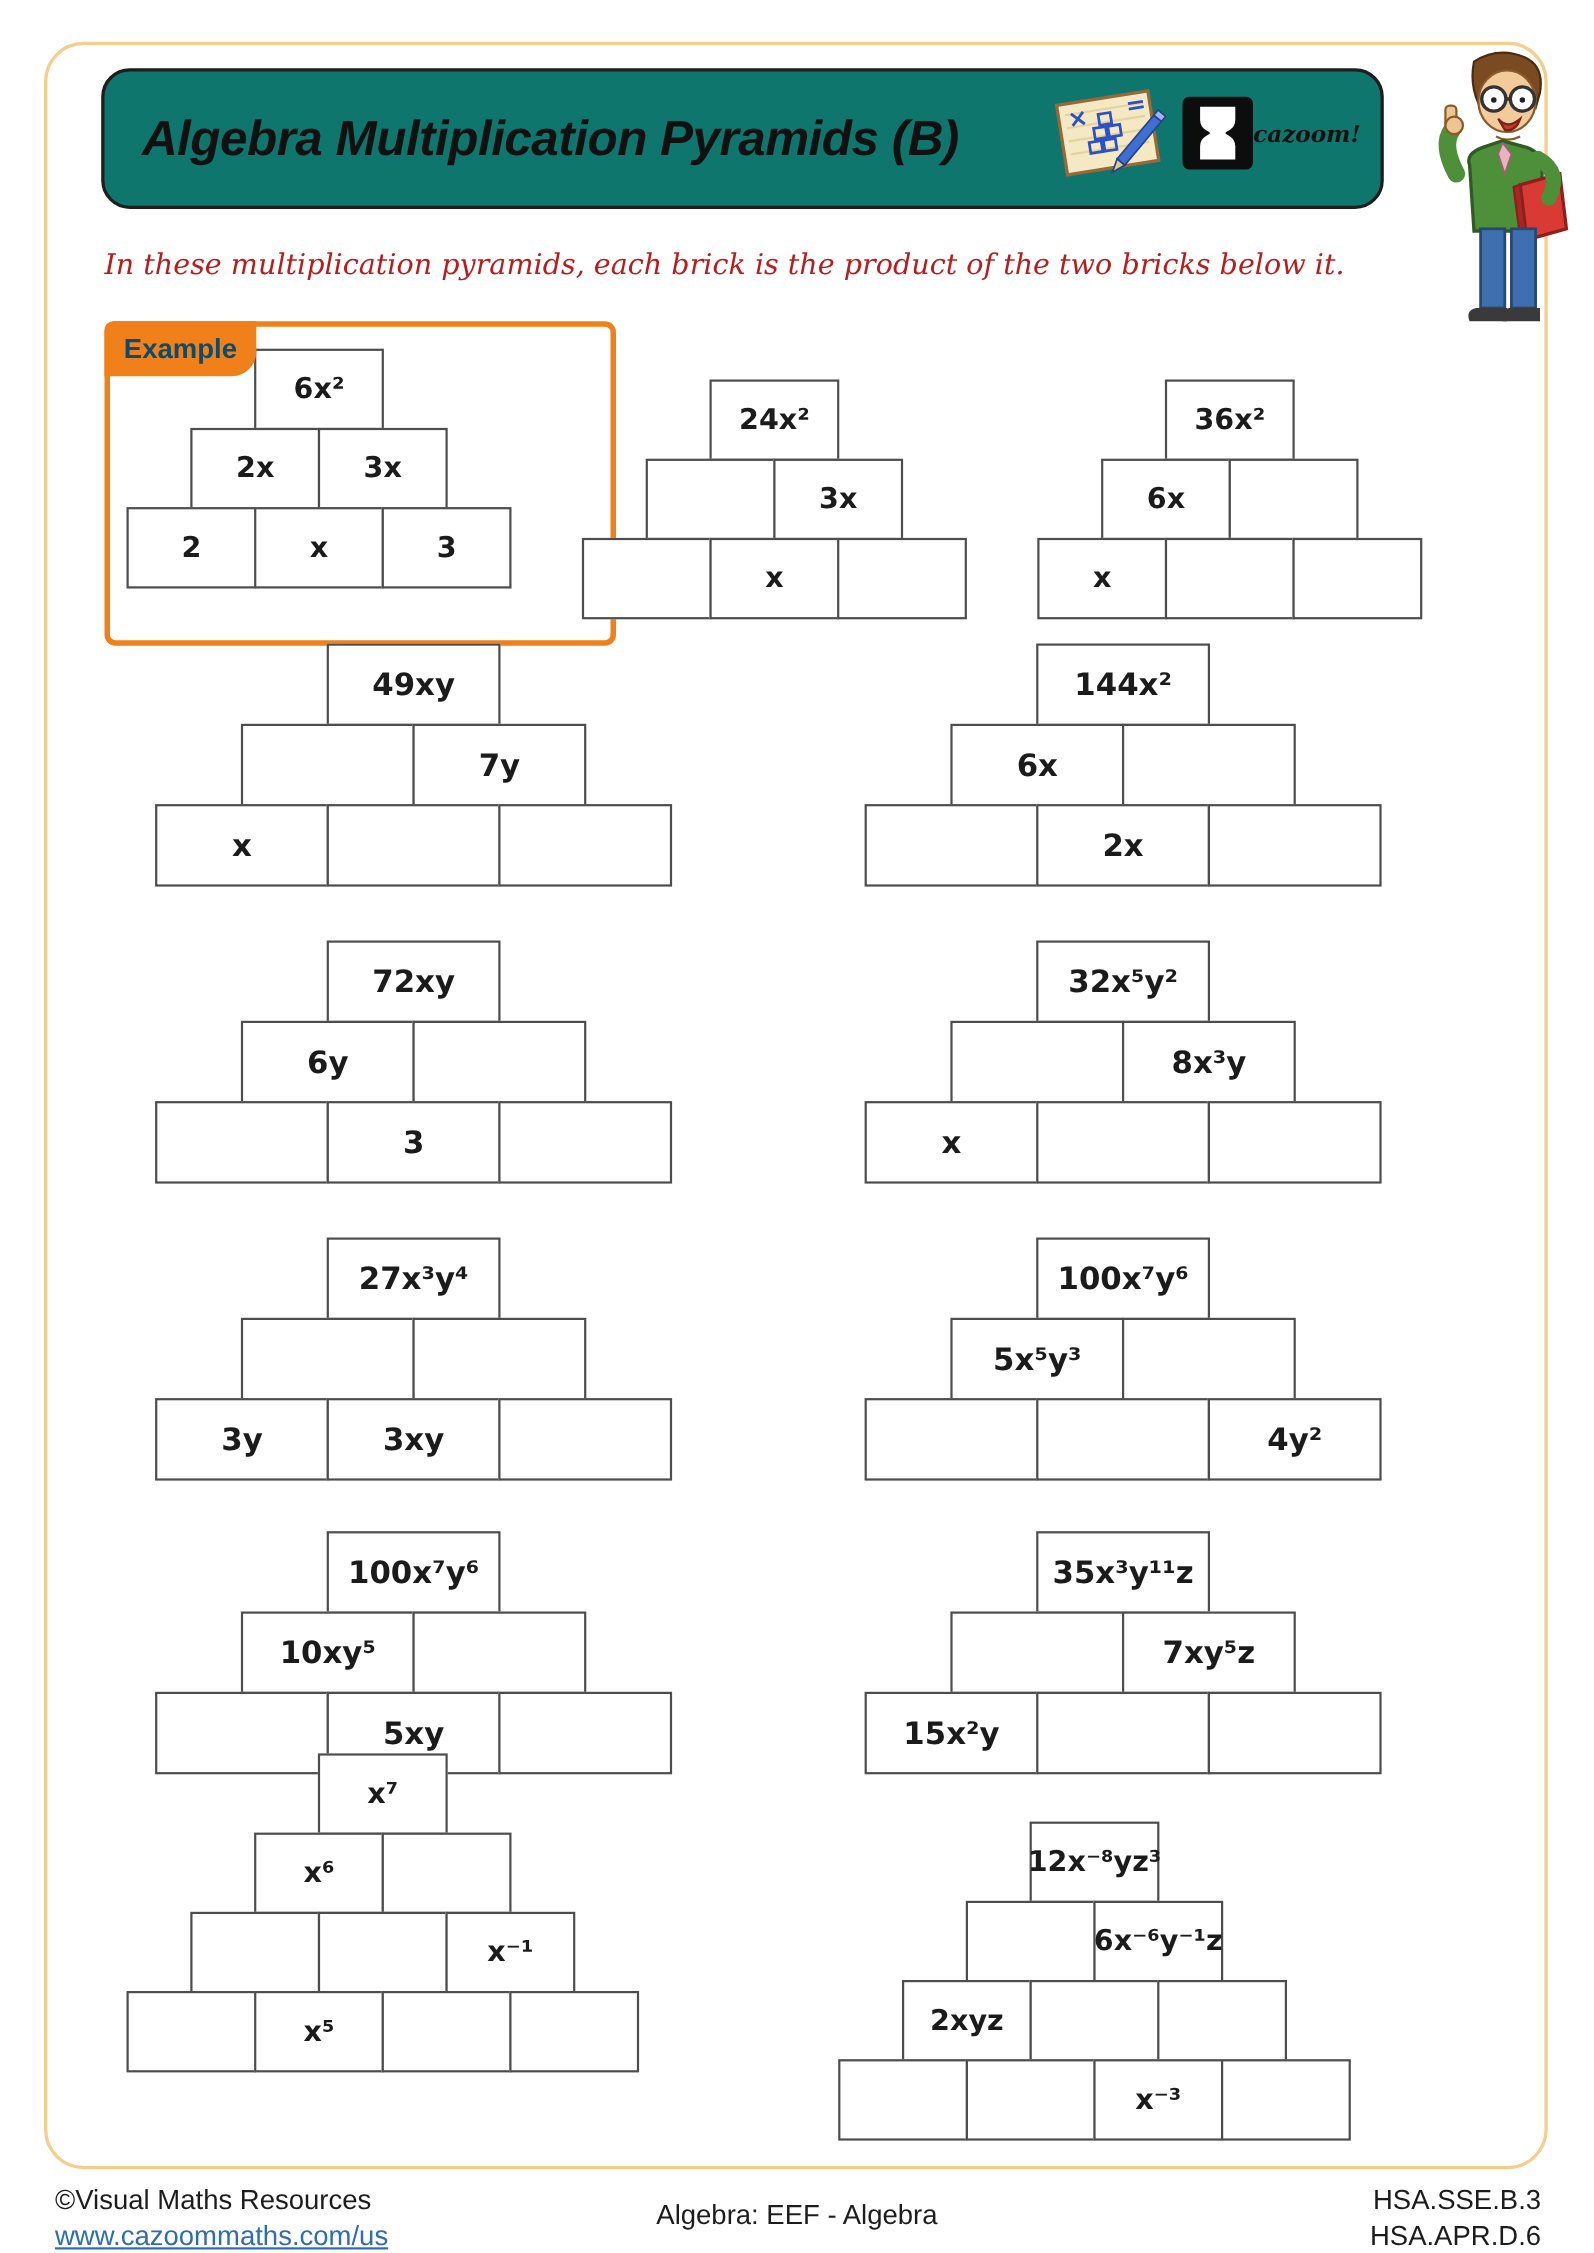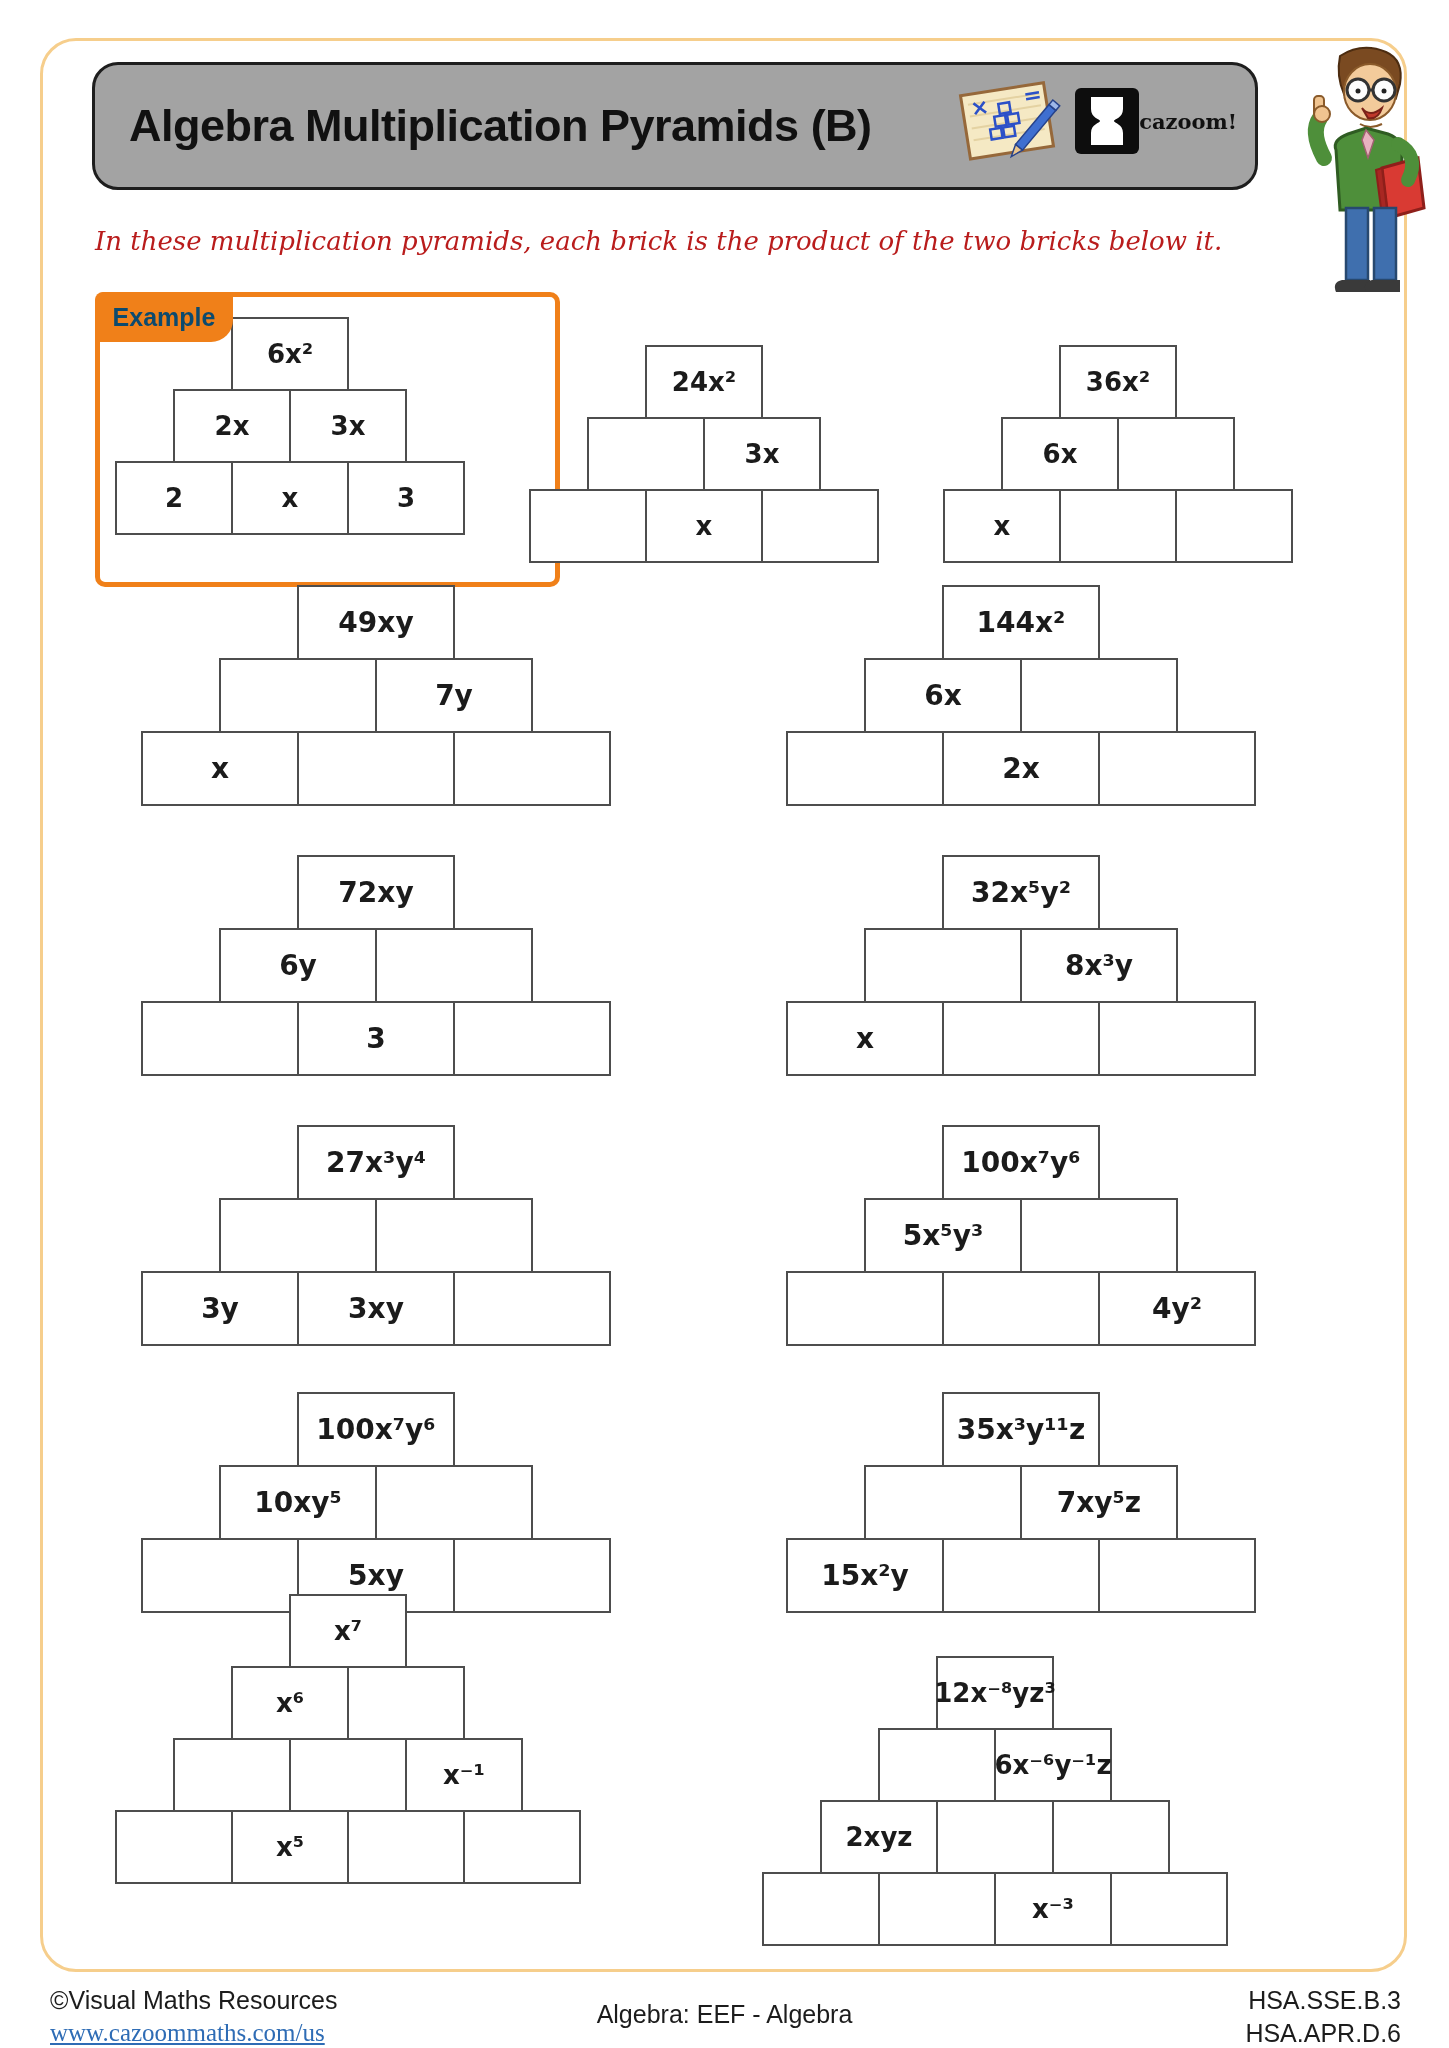--- a/index.html
+++ b/index.html
@@ -7,22 +7,22 @@
     width:1449px;height:2048px;position:relative;background:#ffffff;
     font-family:"Liberation Sans",sans-serif;color:#1c1c1c;overflow:hidden;
   }
   .page-border{
     position:absolute;left:40px;top:38px;width:1361px;height:1928px;
     border:3px solid #f6ce8c;border-radius:36px;background:#fff;
   }
   
   .header-box{
     position:absolute;left:92px;top:62px;width:1160px;height:122px;
-    border:3px solid #1e1e1e;border-radius:26px;background:#a3a3a3;
-    display:flex;align-items:center;
+    border:3px solid #1e1e1e;border-radius:26px;background:#0f766e;
+    display:flex;align-items:center;font-style:italic;
   }
   .title{
     margin-left:34px;font-size:45px;font-weight:bold;letter-spacing:-0.5px;
     font-family:"Liberation Sans",sans-serif;color:#111;
   }
   .header-icons{position:absolute;right:18px;top:8px;display:flex;align-items:center;gap:14px;}
   .logo-wrap{display:flex;flex-direction:row;align-items:center;}
   .logo-box{width:64px;height:66px;background:#0d0d0d;border-radius:6px;display:flex;align-items:center;justify-content:center;}
   .logo-text{font-family:"DejaVu Serif",serif;font-weight:bold;font-size:21px;color:#111;margin-top:0px;}
   
@@ -49,21 +49,21 @@
     border:2px solid #4d4d4d;background:#fff;
     display:flex;align-items:center;justify-content:center;
     font-weight:bold;font-family:"DejaVu Sans",sans-serif;color:#1b1b1b;
     box-sizing:border-box;
   }
   .pcell + .pcell{margin-left:-2px;}
   .p-sm .pcell{width:118px;height:74px;font-size:26px;}
   .p-md .pcell{width:158px;height:75px;font-size:28px;}
   
   .footer-left{position:absolute;left:50px;top:1984px;font-size:25px;line-height:1.3;}
-  .footer-link{color:#2e6cb5;text-decoration:underline;cursor:pointer;font-family:Liberation Serif, serif;}
+  .footer-link{color:#2e6cb5;text-decoration:underline;cursor:pointer;}
   .footer-center{position:absolute;left:0;top:2000px;width:1449px;text-align:center;font-size:25px;}
   .footer-right{position:absolute;right:48px;top:1984px;text-align:right;font-size:25px;line-height:1.3;}
   .teacher{position:absolute;left:1262px;top:40px;z-index:4;}
 </style>
 </head>
 <body>
 
 <div class="page-border"></div>
 
 <div class="header-box">

